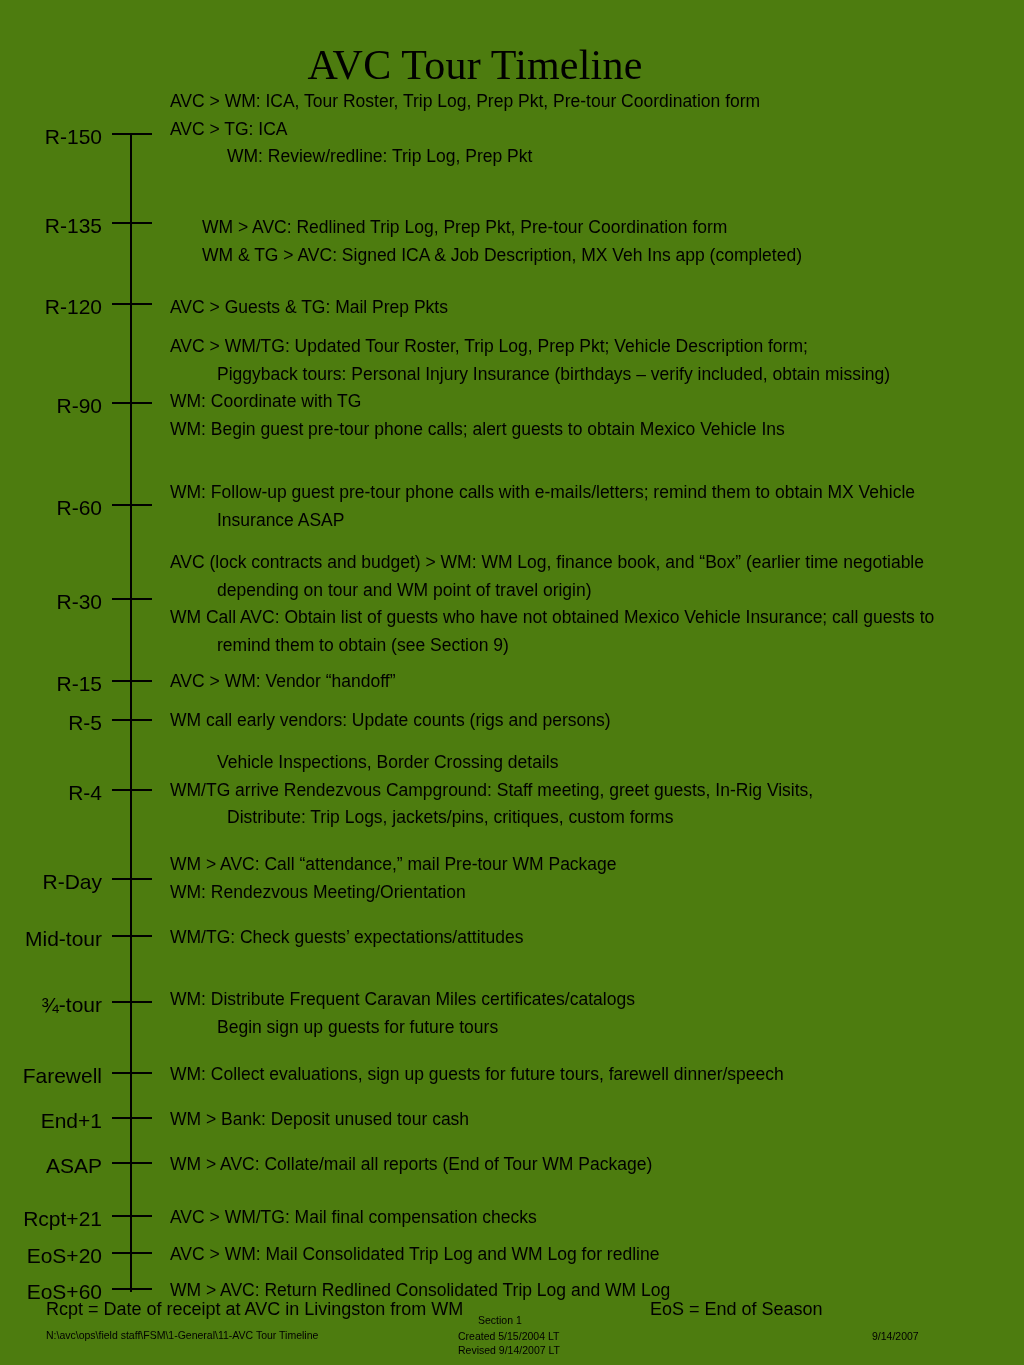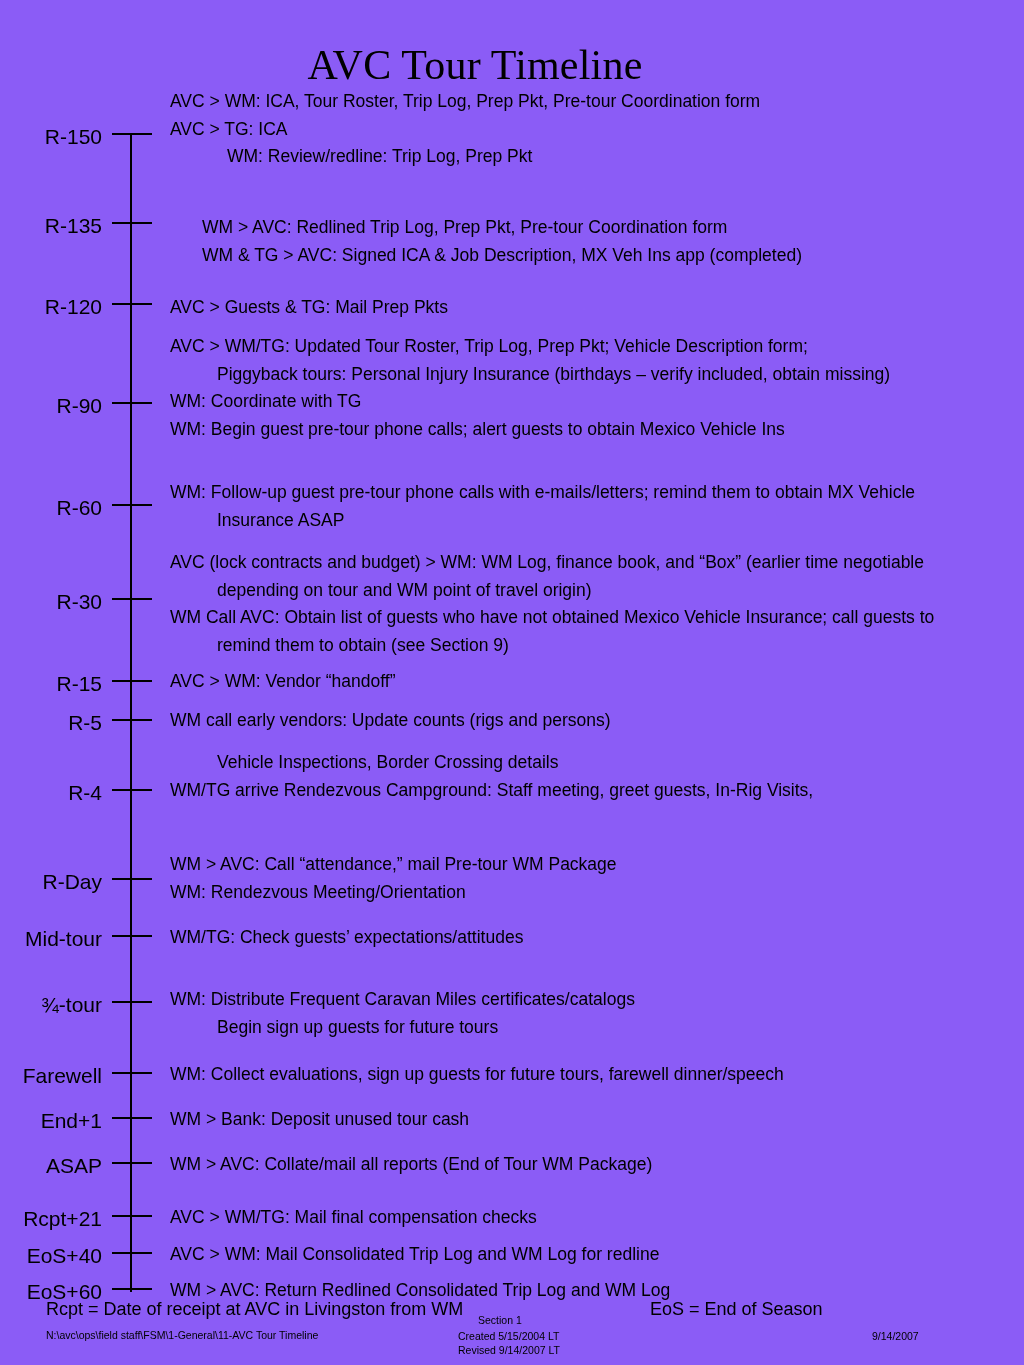--- a/index.html
+++ b/index.html
@@ -5,21 +5,21 @@
 <style>
   html, body {
     margin: 0;
     padding: 0;
     background: #ffffff;
   }
   #page {
     position: relative;
     width: 1024px;
     height: 1365px;
-    background: #8b5cf6;
+    background: #4d7c0f;
     overflow: hidden;
     font-family: "Liberation Sans", sans-serif;
     color: #000000;
   }
 
   
   #doc-title {
     position: absolute;
     left: 0;
     top: 12px;
@@ -157,20 +157,21 @@
       <div class="tick" style="top: 719px;"></div>
       <div class="milestone-label" style="top: 712px;">R-5</div>
       <div class="entry-block" style="top: 707px;">
         <div class="entry-line">WM call early vendors:  Update counts (rigs and persons)</div>
       </div>
       <div class="tick" style="top: 789px;"></div>
       <div class="milestone-label" style="top: 782px;">R-4</div>
       <div class="entry-block" style="top: 749px;">
         <div class="entry-line ind1">Vehicle Inspections, Border Crossing details</div>
         <div class="entry-line">WM/TG arrive Rendezvous Campground:  Staff meeting, greet guests, In-Rig Visits,</div>
+        <div class="entry-line ind2">Distribute:  Trip Logs, jackets/pins, critiques, custom forms</div>
       </div>
       <div class="tick" style="top: 878px;"></div>
       <div class="milestone-label" style="top: 871px;">R-Day</div>
       <div class="entry-block" style="top: 851px;">
         <div class="entry-line">WM &gt; AVC:  Call “attendance,” mail Pre-tour WM Package</div>
         <div class="entry-line">WM:  Rendezvous Meeting/Orientation</div>
       </div>
       <div class="tick" style="top: 935px;"></div>
       <div class="milestone-label" style="top: 928px;">Mid-tour</div>
       <div class="entry-block" style="top: 924px;">
@@ -196,21 +197,21 @@
       <div class="milestone-label" style="top: 1155px;">ASAP</div>
       <div class="entry-block" style="top: 1151px;">
         <div class="entry-line">WM &gt; AVC:  Collate/mail all reports (End of Tour WM Package)</div>
       </div>
       <div class="tick" style="top: 1215px;"></div>
       <div class="milestone-label" style="top: 1208px;">Rcpt+21</div>
       <div class="entry-block" style="top: 1204px;">
         <div class="entry-line">AVC &gt; WM/TG:  Mail final compensation checks</div>
       </div>
       <div class="tick" style="top: 1252px;"></div>
-      <div class="milestone-label" style="top: 1245px;">EoS+40</div>
+      <div class="milestone-label" style="top: 1245px;">EoS+20</div>
       <div class="entry-block" style="top: 1241px;">
         <div class="entry-line">AVC &gt; WM:  Mail Consolidated Trip Log and WM Log for redline</div>
       </div>
       <div class="tick" style="top: 1288px;"></div>
       <div class="milestone-label" style="top: 1281px;">EoS+60</div>
       <div class="entry-block" style="top: 1277px;">
         <div class="entry-line">WM &gt; AVC:  Return Redlined Consolidated Trip Log and WM Log</div>
       </div>
     </div>
 

